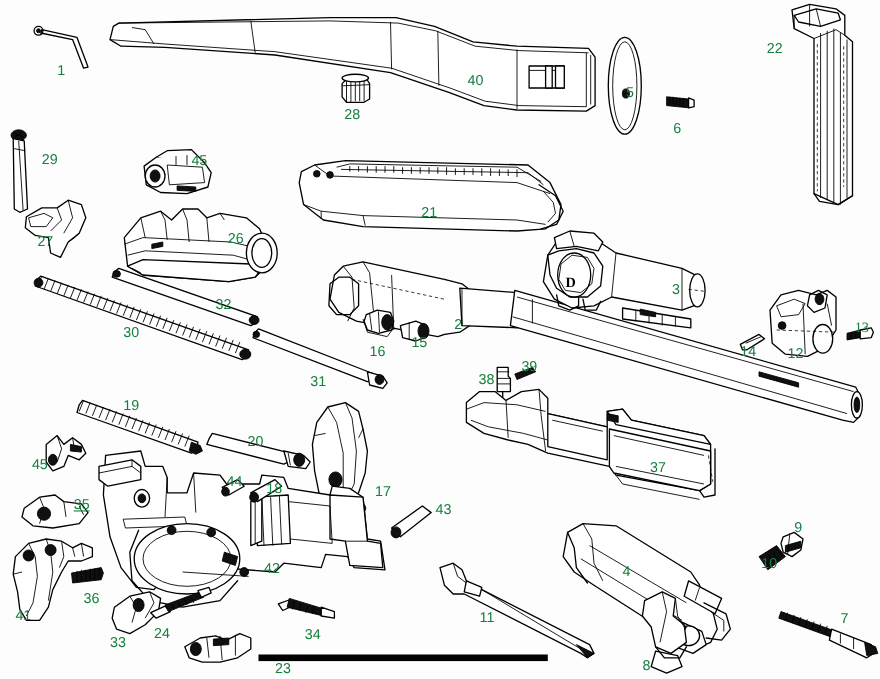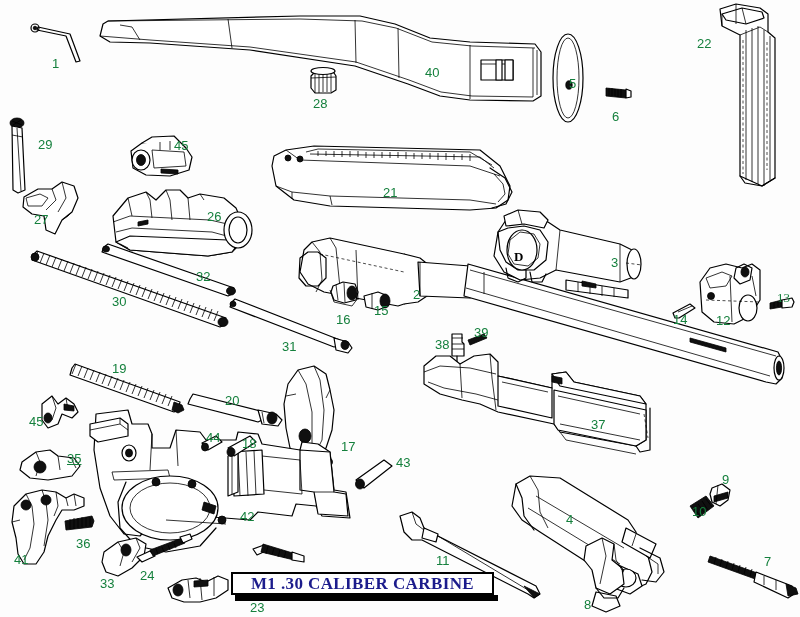--- a/index.html
+++ b/index.html
@@ -555,17 +555,14 @@
   <span class="lbl" style="left:435px;top:338px;">38</span>
   <span class="lbl" style="left:474px;top:326px;">39</span>
   <span class="lbl" style="left:425px;top:66px;">40</span>
   <span class="lbl" style="left:14px;top:553px;">41</span>
   <span class="lbl" style="left:240px;top:510px;">42</span>
   <span class="lbl" style="left:396px;top:456px;">43</span>
   <span class="lbl" style="left:206px;top:431px;">44</span>
   <span class="lbl" style="left:29px;top:415px;">45</span>
 
   <div id="title-shadow"></div>
-  <div id="title-plate">
-    <span id="title-text">M1 .30 CALIBER CARBINE</span>
-  </div>
 
 </div>
 
 </body></html>

